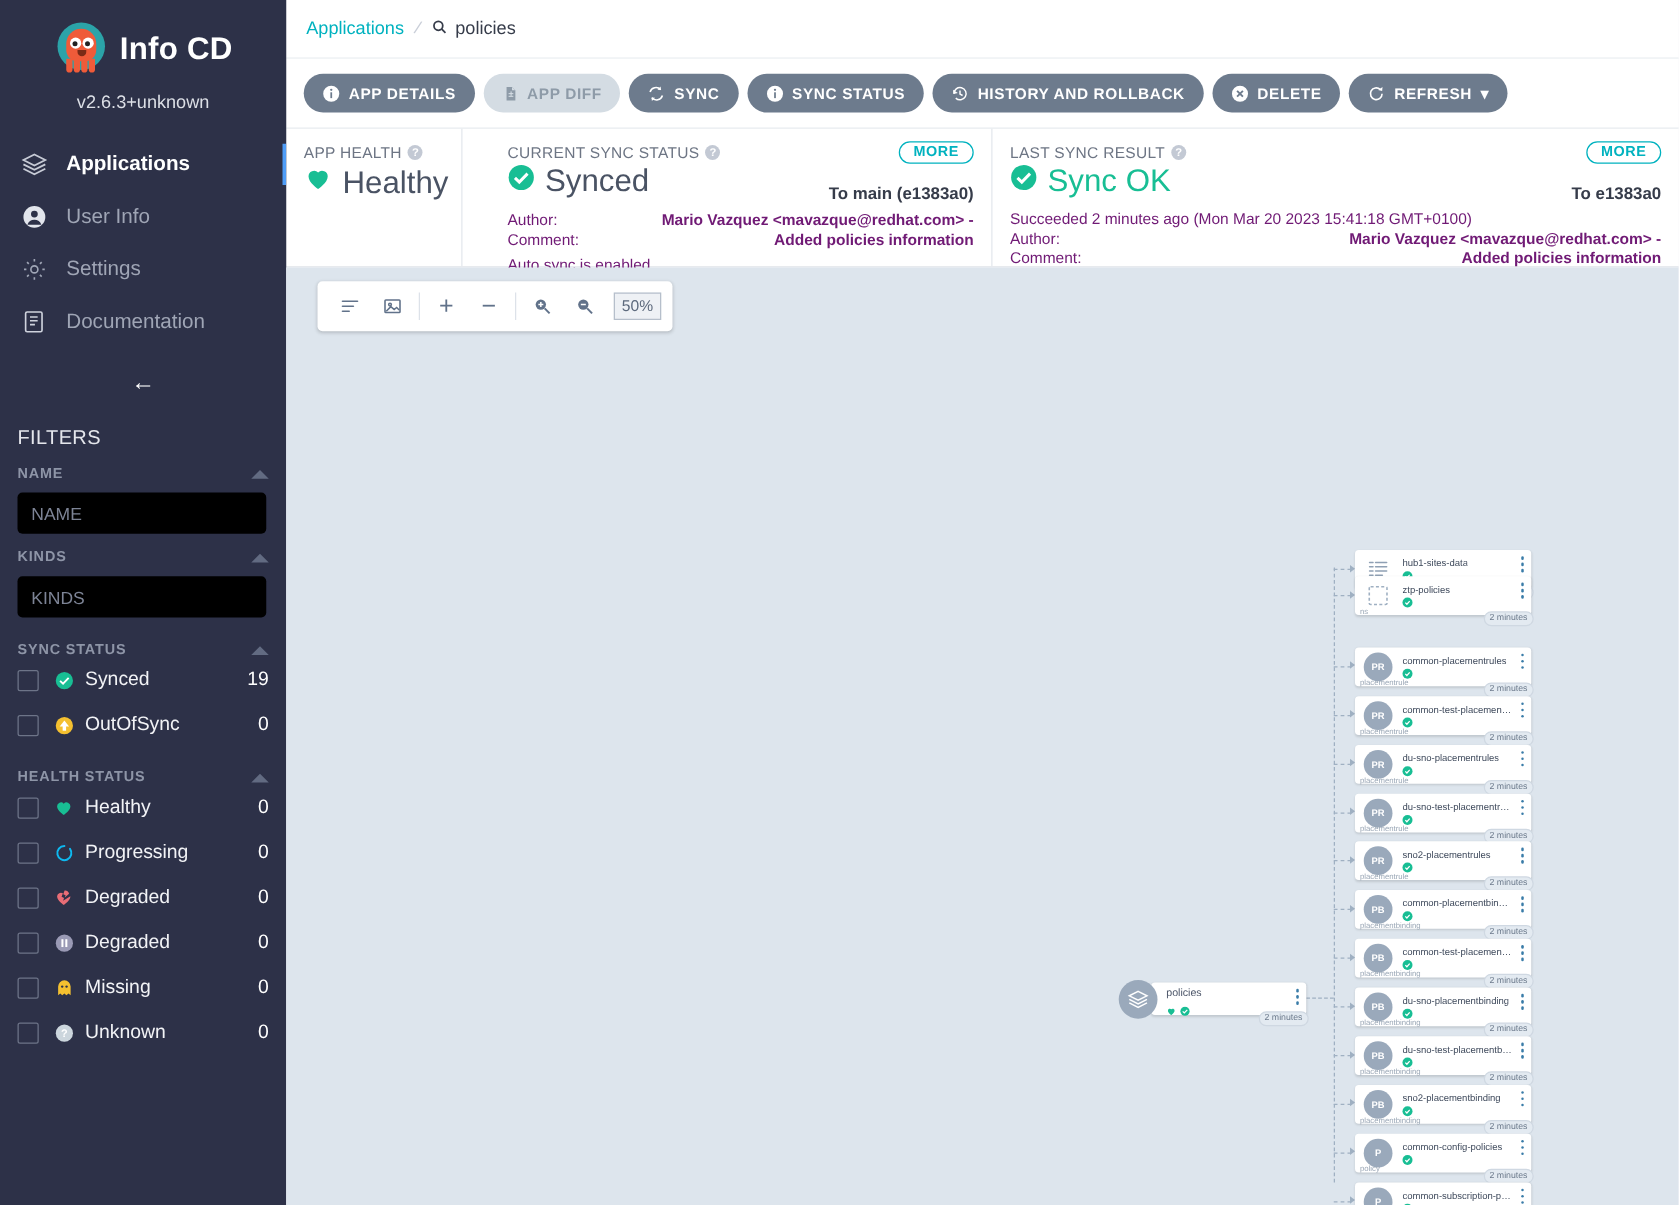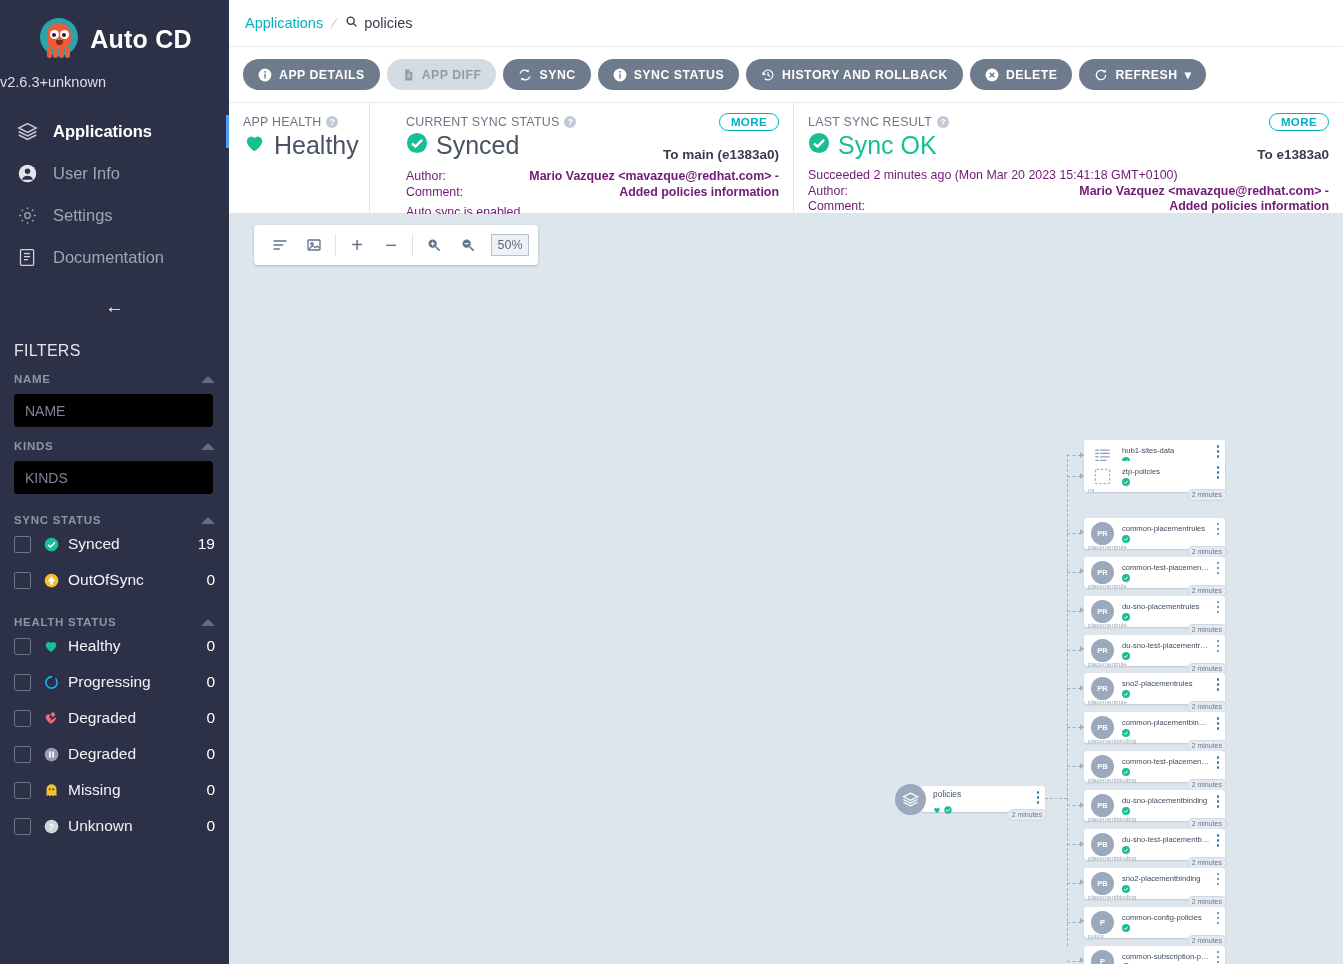--- a/index.html
+++ b/index.html
@@ -28,21 +28,21 @@
     background:#ef5b39; border-radius:12px 12px 9px 9px;
   }
   .logo .eye { position:absolute; top:13px; width:9px; height:9px; background:#fff; border-radius:50%; }
   .logo .eye.l { left:13px; } .logo .eye.r { left:23px; }
   .logo .pupil { position:absolute; top:16px; width:4px; height:4px; background:#222; border-radius:50%; }
   .logo .pupil.l { left:15px; } .logo .pupil.r { left:25px; }
   .logo .mouth { position:absolute; left:19px; top:23px; width:7px; height:5px; background:#7a2a16; border-radius:0 0 5px 5px; }
   .logo .leg { position:absolute; top:30px; width:5px; height:11px; background:#ef5b39; border-radius:0 0 3px 3px; }
   .logo .leg.a{left:10px;} .logo .leg.b{left:16px;} .logo .leg.c{left:22px;} .logo .leg.d{left:28px;}
   .brand-name { font-size:25px; font-weight:bold; color:#fff; letter-spacing:.2px; }
-  .version { text-align:left; color:#dcdfe6; font-size:14.5px; margin-top:13px; }
+  .version { text-align:center; color:#dcdfe6; font-size:14.5px; margin-top:13px; }
 
   .nav { margin-top:20px; }
   .nav-item {
     display:flex; align-items:center; gap:14px;
     height:42px; padding-left:16px; position:relative; cursor:pointer;
     color:#9fa5b5; font-size:16.5px;
   }
   .nav-item.active { color:#fff; font-weight:bold; }
   .nav-item.active .bar {
     position:absolute; right:0; top:5px; width:3px; height:33px; background:#4f9df7;
@@ -193,21 +193,21 @@
         <div class="eye l"></div>
           <div class="eye r"></div>
         <div class="pupil l"></div>
           <div class="pupil r"></div>
         <div class="mouth"></div>
         <div class="leg a"></div>
           <div class="leg b"></div>
           <div class="leg c"></div>
           <div class="leg d"></div>
       </div>
-      <div class="brand-name">Auto CD</div>
+      <div class="brand-name">Info CD</div>
     </div>
     <div class="version">v2.6.3+unknown</div>
 
     <div class="nav">
       <div class="nav-item active">
         <span class="nav-ico">
           <svg width="21" height="21" viewBox="0 0 24 24" fill="none" stroke="#c7cbd6" stroke-width="1.6">
             <polygon points="12,3 22,8 12,13 2,8"></polygon>
               <polyline points="2,12 12,17 22,12"></polyline>
               <polyline points="2,16 12,21 22,16"></polyline>

